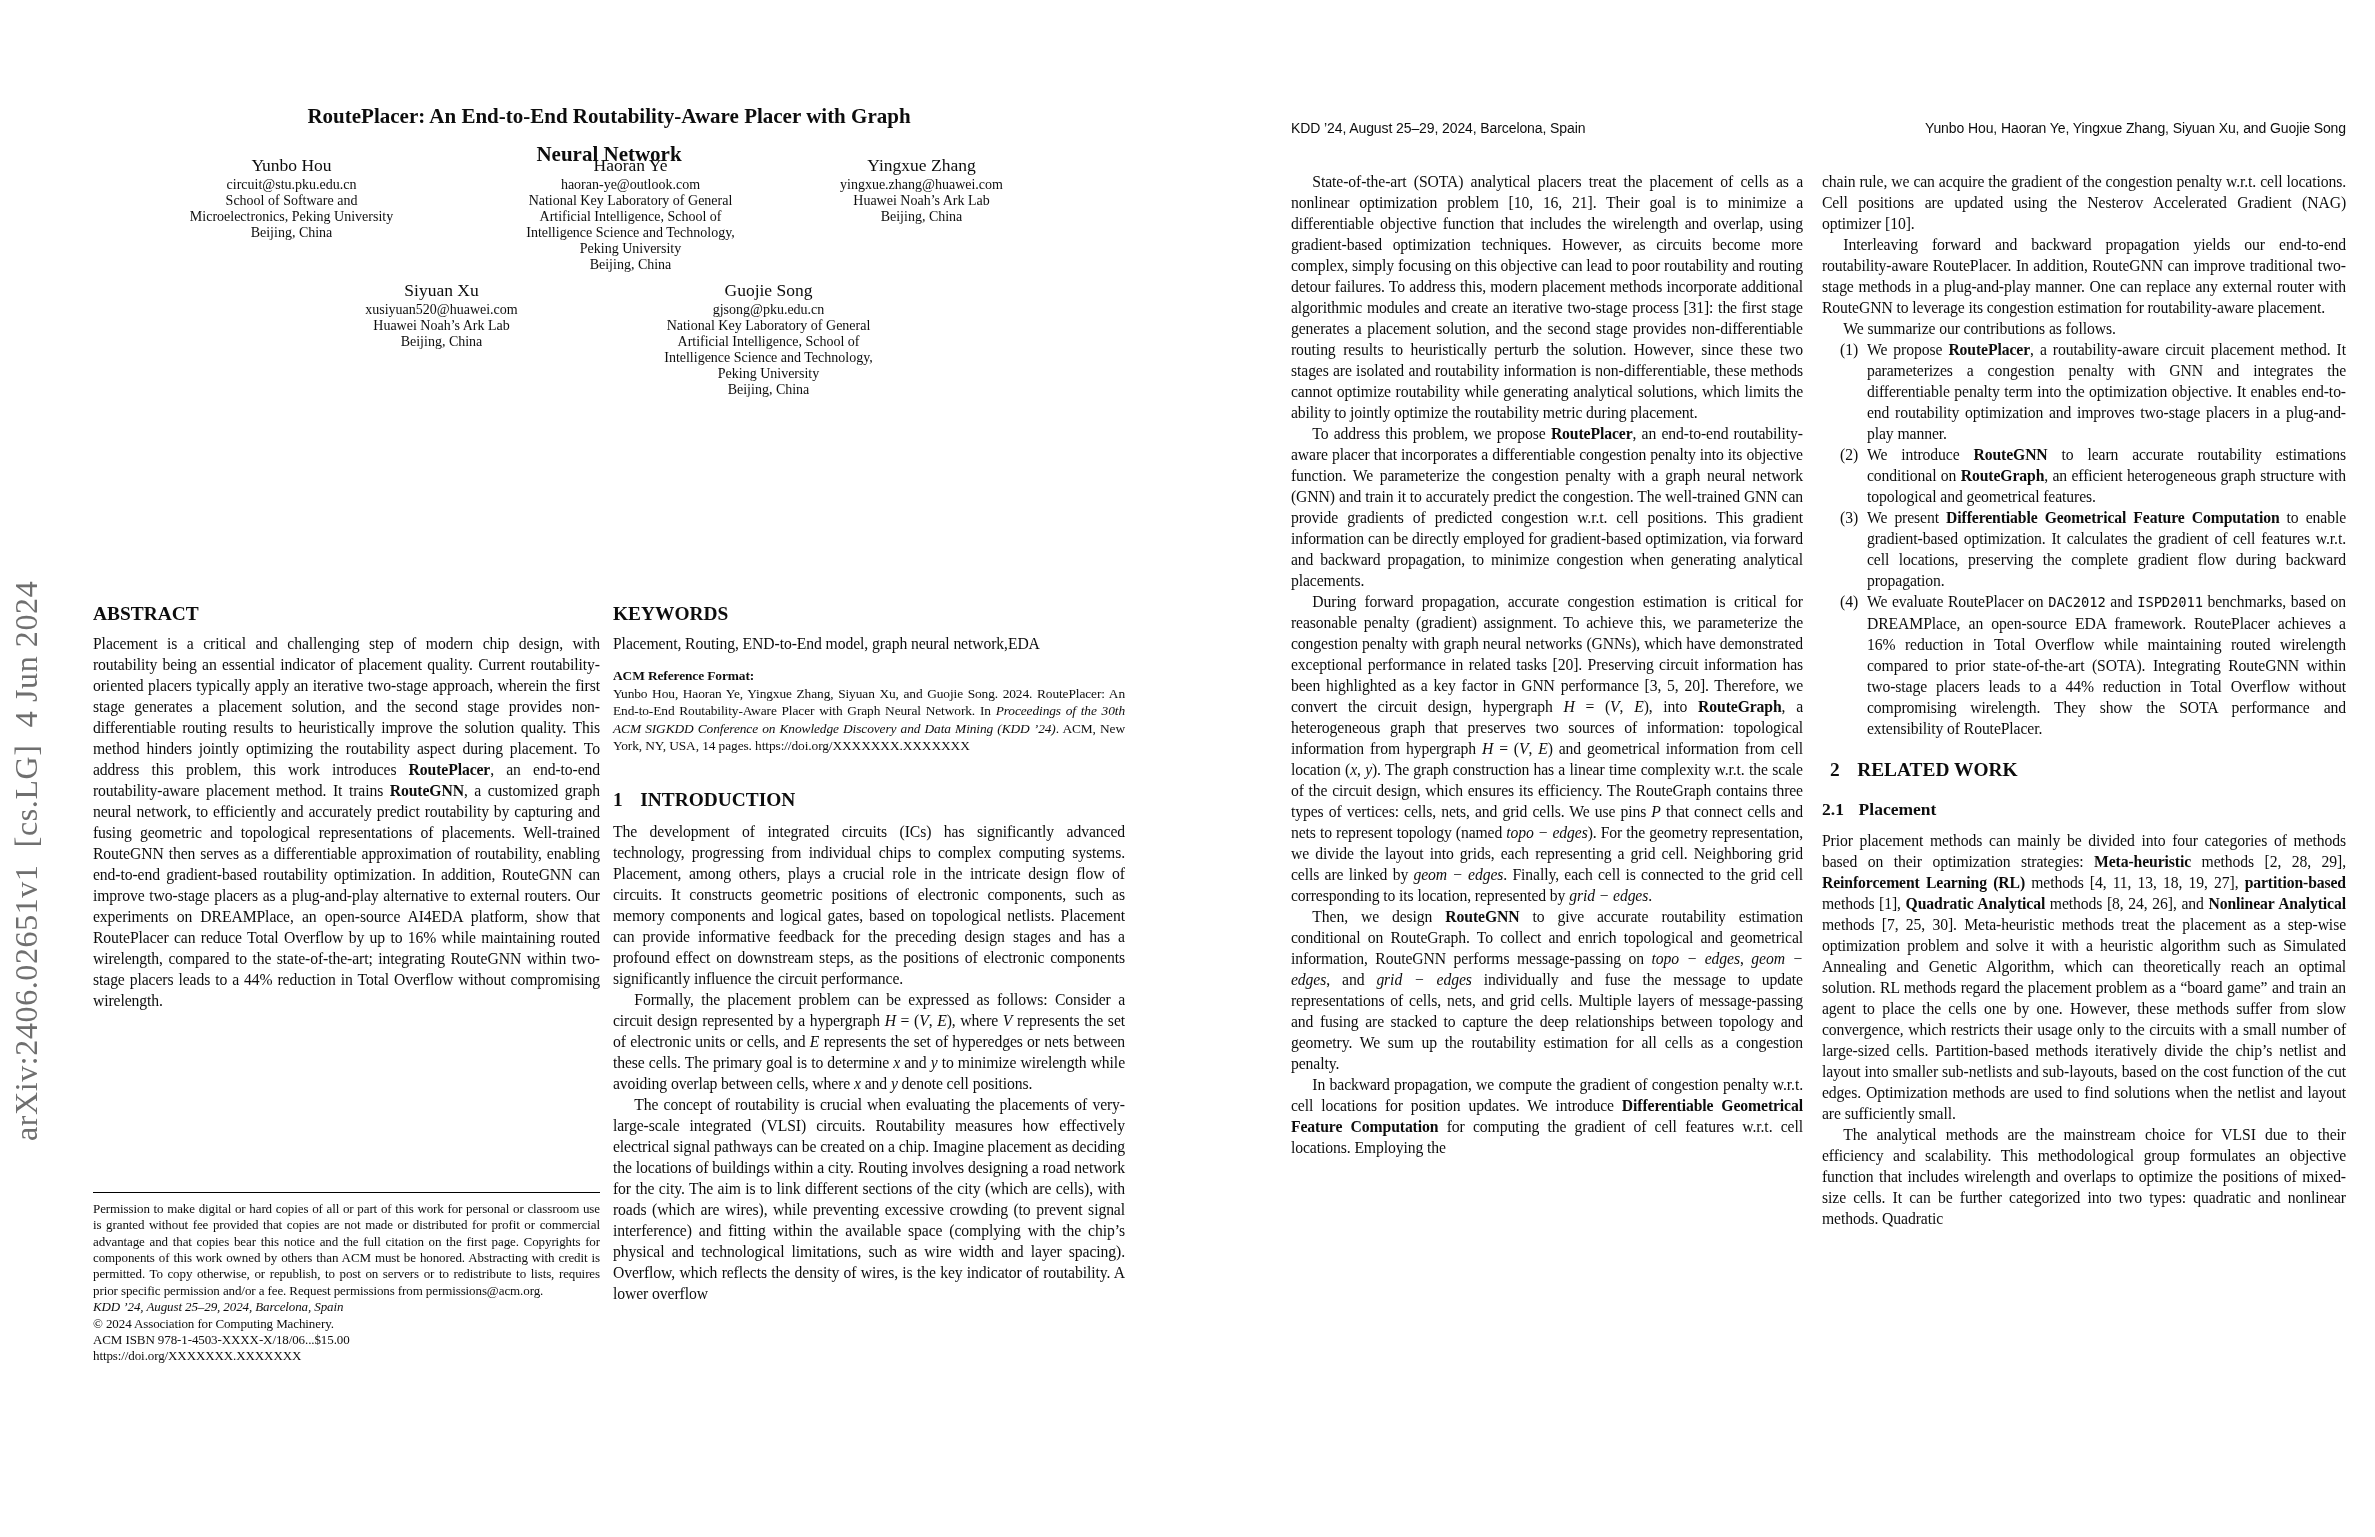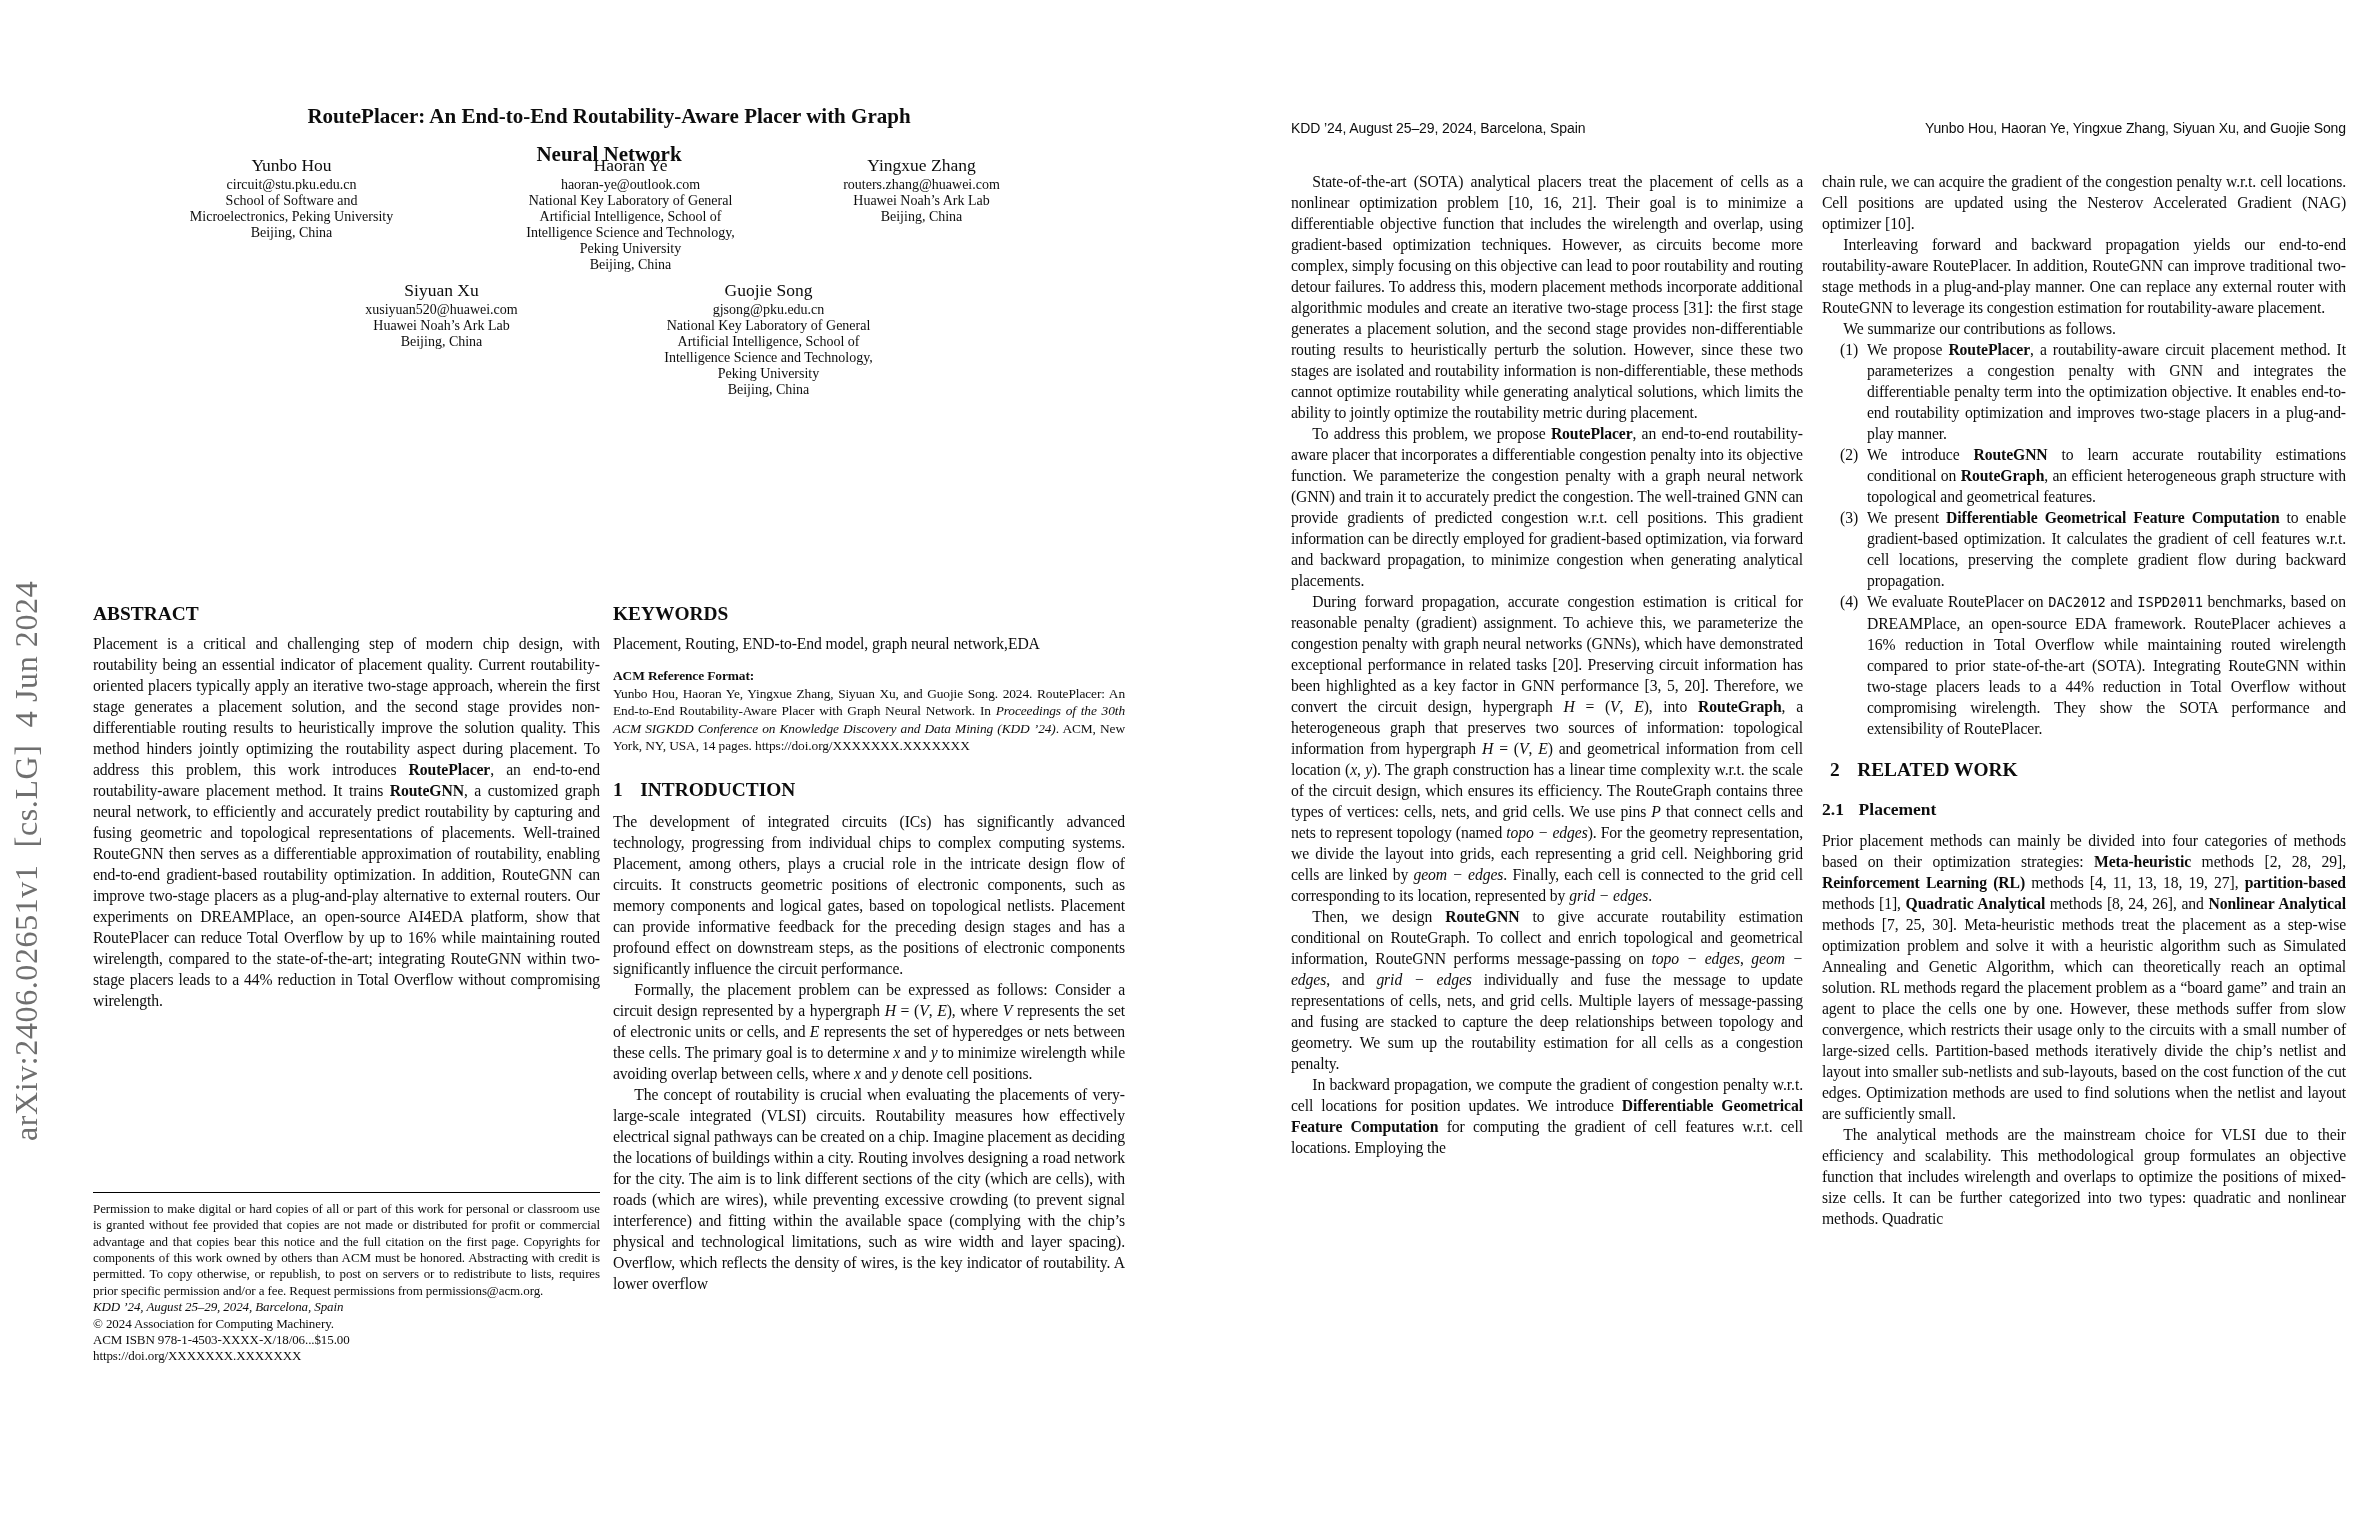--- a/index.html
+++ b/index.html
@@ -29,21 +29,21 @@
   .sub-head{font-weight:bold;font-size:17.5px;line-height:21.3px;margin:17.5px 0 9.7px 0;}
   .sub-num{display:inline-block;min-width:25px;margin-right:11.6px;}
   .colA{left:93px;top:602px;width:507px;}
   .colB{left:613px;top:602px;width:512px;}
   .colC{left:1291px;top:171px;width:512px;}
   .colD{left:1822px;top:171px;width:524px;}
   .ccs-block{margin-top:25px;}
   .kw-body{margin-bottom:13.6px;}
   .ref-head{font-weight:bold;font-size:13.4px;line-height:17.5px;margin:0;}
   .ref-body{font-size:13.4px;line-height:17.5px;letter-spacing:-0.1px;}
-  .intro-head{margin-top:23px;margin-bottom:9.7px;}
+  .intro-head{margin-top:33px;margin-bottom:9.7px;}
   .rel-head{margin-top:19.4px;margin-bottom:0;margin-left:8px;}
   .footnote{left:93px;top:1192px;width:507px;}
   .footnote .rule{border-top:1.2px solid #000;margin-bottom:7.8px;width:100%;height:0;}
   .footnote p{font-size:13px;line-height:16.4px;}
   .fn-italic{font-style:italic;text-align:left !important;}
   .fn-line{text-align:left !important;}
   .rp-header{top:120px;font-family:"Liberation Sans","DejaVu Sans",sans-serif;font-size:14px;line-height:17.5px;letter-spacing:-0.1px;}
   .rp-header.left{left:1291px;width:512px;text-align:left;}
   .rp-header.right{left:1822px;width:524px;text-align:right;}
   .contrib{display:flex;margin:0;}
@@ -74,21 +74,21 @@
     <div class="name">Haoran Ye</div>
     <div class="email">haoran-ye@outlook.com</div>
     <div class="affil">National Key Laboratory of General
 Artificial Intelligence, School of
 Intelligence Science and Technology,
 Peking University
 Beijing, China</div>
   </div>
   <div class="abs author" style="left:737px;top:153px;width:369px;">
     <div class="name">Yingxue Zhang</div>
-    <div class="email">routers.zhang@huawei.com</div>
+    <div class="email">yingxue.zhang@huawei.com</div>
     <div class="affil">Huawei Noah’s Ark Lab
 Beijing, China</div>
   </div>
   <div class="abs author" style="left:262px;top:278px;width:359px;">
     <div class="name">Siyuan Xu</div>
     <div class="email">xusiyuan520@huawei.com</div>
     <div class="affil">Huawei Noah’s Ark Lab
 Beijing, China</div>
   </div>
   <div class="abs author" style="left:589px;top:278px;width:359px;">

